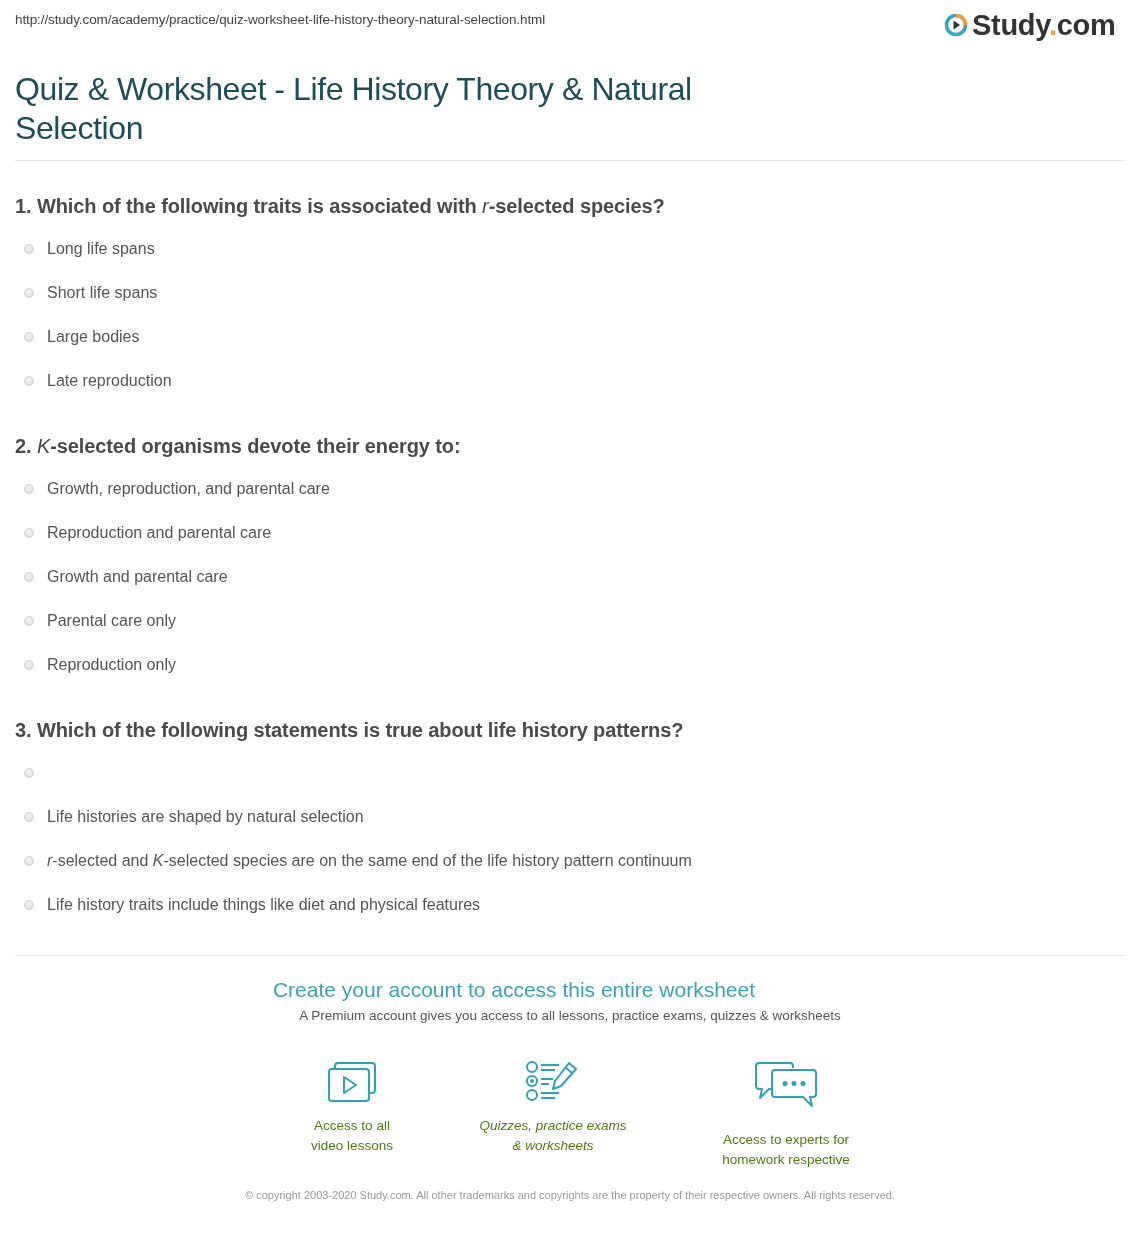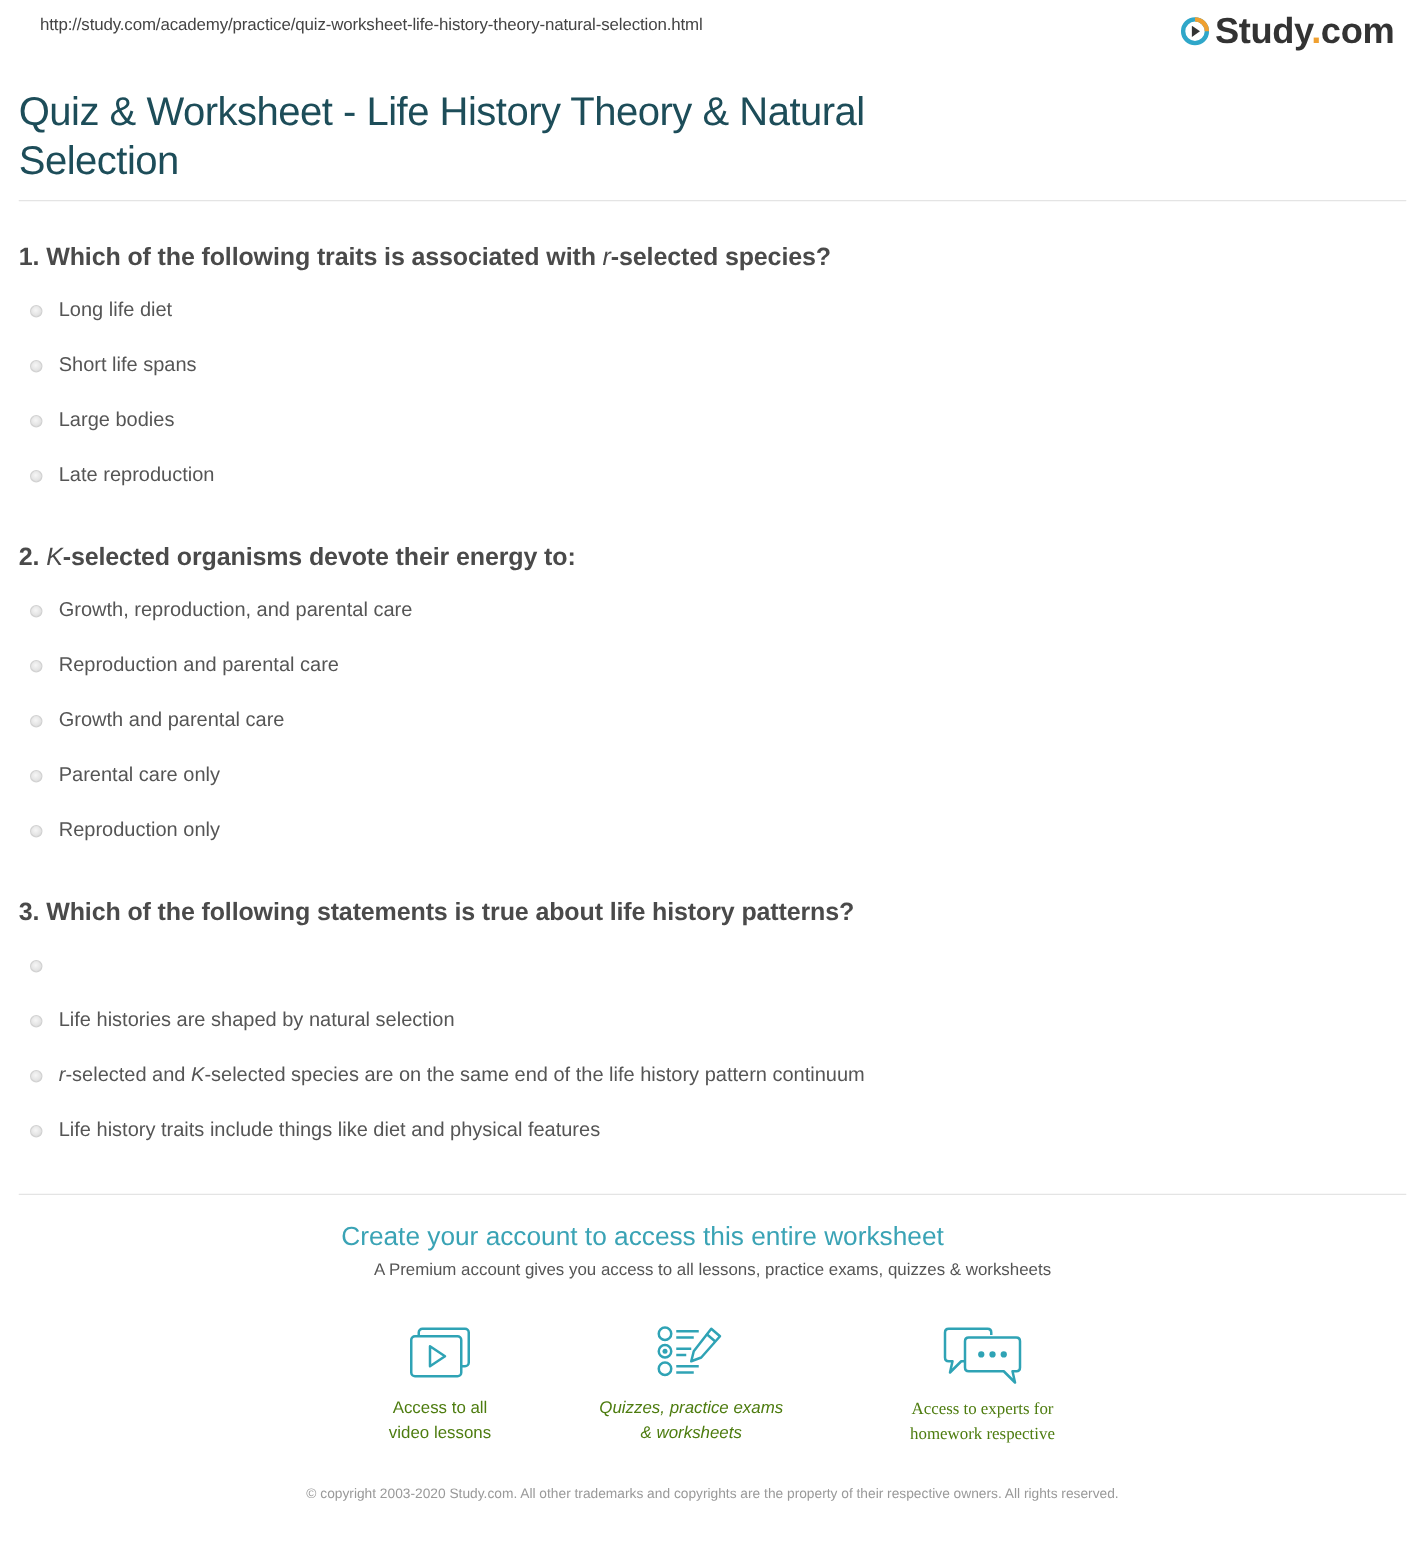--- a/index.html
+++ b/index.html
@@ -1,21 +1,21 @@
 <!DOCTYPE html>
 <html><head>
 <meta charset="utf-8">
 <style>
   html, body { margin: 0; padding: 0; background: #ffffff; }
   body {
     width: 1140px; height: 1252px; position: relative; overflow: hidden;
     font-family: "Liberation Sans", "DejaVu Sans", sans-serif; color: #555;
   }
   .url {
-    position: absolute; left: 32px; top: 12px;
+    position: absolute; left: 15px; top: 12px;
     font-size: 13.5px; color: #444; letter-spacing: -0.1px;
   }
   .logo {
     position: absolute; left: 944px; top: 9px; height: 32px;
     display: flex; align-items: center;
   }
   .logo svg { width: 24px; height: 24px; margin-right: 4px; }
   .logo-text { font-size: 29px; font-weight: bold; color: #333; letter-spacing: -0.3px; }
   .logo-dot { color: #f0a030; }
   .title {
@@ -79,21 +79,21 @@
 
 <h1 class="title">Quiz &amp; Worksheet - Life History Theory &amp; Natural Selection</h1>
 
 <div class="rule" style="top:160px;"></div>
 
 <div class="question" style="top:194px;">
   <p class="q-text"><span>1.</span> <span>Which of the following traits is associated with </span><i>r</i><span>-selected species?</span></p>
   <ul class="options" style="margin-top:9px;">
     <li class="option">
         <span class="radio"></span>
-        <span class="opt-label">Long life diet</span>
+        <span class="opt-label">Long life spans</span>
       </li>
     <li class="option">
         <span class="radio"></span>
         <span class="opt-label">Short life spans</span>
       </li>
     <li class="option">
         <span class="radio"></span>
         <span class="opt-label">Large bodies</span>
       </li>
     <li class="option">
@@ -189,19 +189,19 @@
 </div>
 
 <div class="feature" style="left:686px;">
   <svg width="64" height="50" viewBox="0 0 64 50">
     <path d="M5 3 H36 Q39 3 39 6 V8 M5 3 Q2 3 2 6 V26 Q2 29 5 29 H8 L6 38 L15 29 H18" fill="none" stroke="#2fa3b5" stroke-width="2" stroke-linejoin="round"></path>
     <path d="M21 10 H59 Q62 10 62 13 V34 Q62 37 59 37 H56 L58 46 L49 37 H21 Q18 37 18 34 V13 Q18 10 21 10 Z" fill="#fff" stroke="#2fa3b5" stroke-width="2" stroke-linejoin="round"></path>
     <circle cx="31" cy="23.5" r="2.5" fill="#2fa3b5"></circle>
     <circle cx="40" cy="23.5" r="2.5" fill="#2fa3b5"></circle>
     <circle cx="49" cy="23.5" r="2.5" fill="#2fa3b5"></circle>
   </svg>
-  <div class="feature-label" style="margin-top:7px;font-family:Liberation Serif, serif;">
+  <div class="feature-label" style="margin-top:20px;">
     <div>Access to experts for</div>
     <div>homework respective</div>
   </div>
 </div>
 
 <div class="footer">© copyright 2003-2020 Study.com. All other trademarks and copyrights are the property of their respective owners. All rights reserved.</div>
 
 </body></html>

